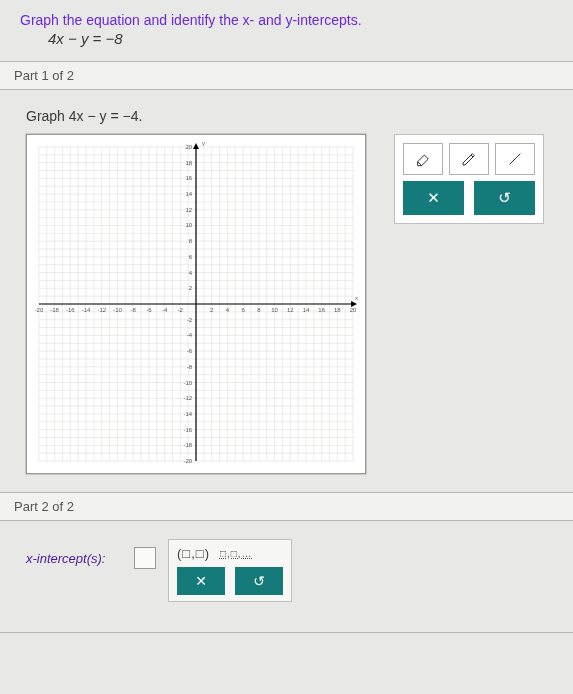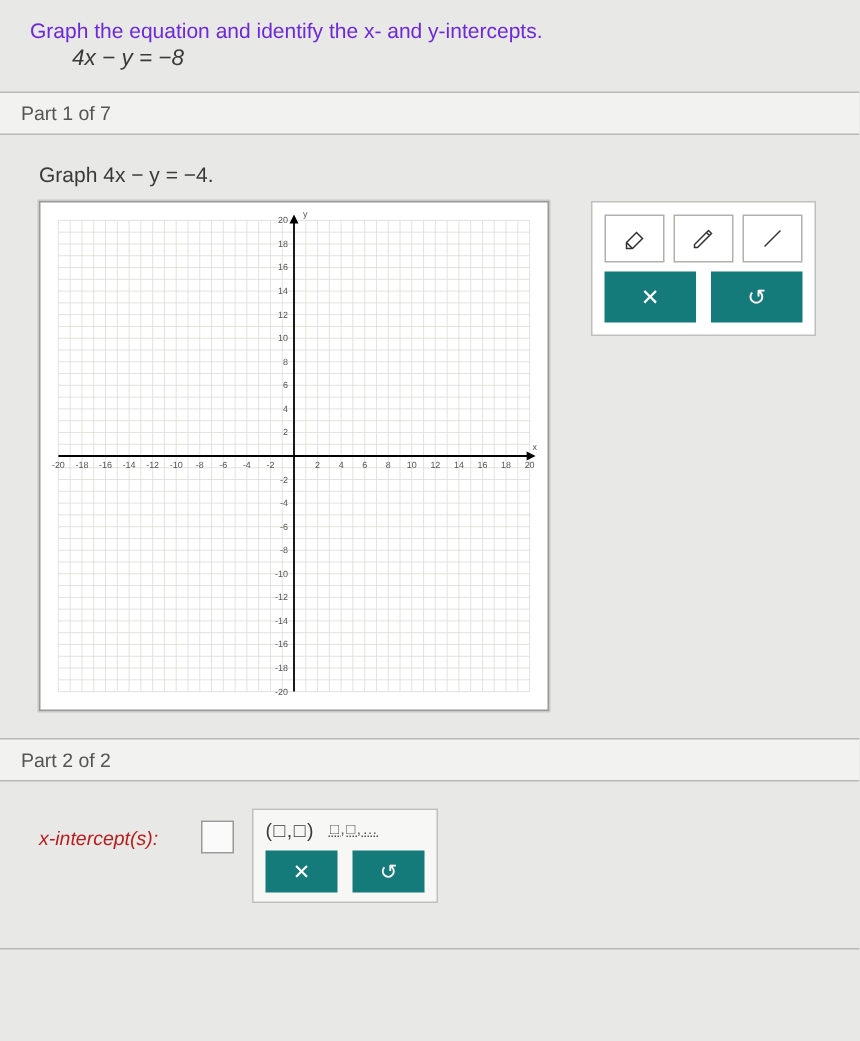--- a/index.html
+++ b/index.html
@@ -58,21 +58,21 @@
     background:#157a7a;
     color:#fff;
     border:none;
     display:flex; align-items:center; justify-content:center;
     cursor:pointer;
     font-size:15px;
   }
 
   .part2-content { padding: 8px 6px 16px 6px; }
   .intercept-row { display:flex; align-items:center; gap:8px; margin:8px 0; font-size:13px; }
-  .intercept-label { width:100px; font-style: italic; color:#b91c1c;}
+  .intercept-label { width:100px; font-style: italic; color:#4c1d95;}
   .ans-box {
     width:22px; height:22px; border:1px solid #999; background:#fafafa;
   }
   .fmt-panel {
     border:1px solid #bfbfbd;
     background:#f7f7f5;
     padding:6px 8px;
     margin-left: 12px;
   }
   .fmt-row1 { display:flex; gap:10px; align-items:center; margin-bottom:6px; font-size:13px; }
@@ -90,21 +90,21 @@
   .axis { stroke:#000; stroke-width:1.2; }
   .tick-lbl { font-size:6px; fill:#555; }
   .bottom-line { border-top:1px solid #b8b8b6; margin:14px -20px 0 -20px; height:20px; }
 </style>
 </head>
 <body>
 
 <div class="instruction">Graph the equation and identify the x- and y-intercepts.</div>
 <div class="equation">4x − y = −8</div>
 
-<div class="part-header">Part 1 of 7</div>
+<div class="part-header">Part 1 of 2</div>
 
 <div class="content">
   <div class="subprompt">Graph 4x − y = −4.</div>
 
   <div class="graph-row">
     <div class="graph-box">
       <svg viewBox="0 0 340 340" id="grid-svg">
           <line x1="12" y1="328" x2="12" y2="12" class="grid-line"></line>
           <line x1="12" y1="328" x2="328" y2="328" class="grid-line"></line>
           <line x1="19.9" y1="328" x2="19.9" y2="12" class="grid-line"></line>

